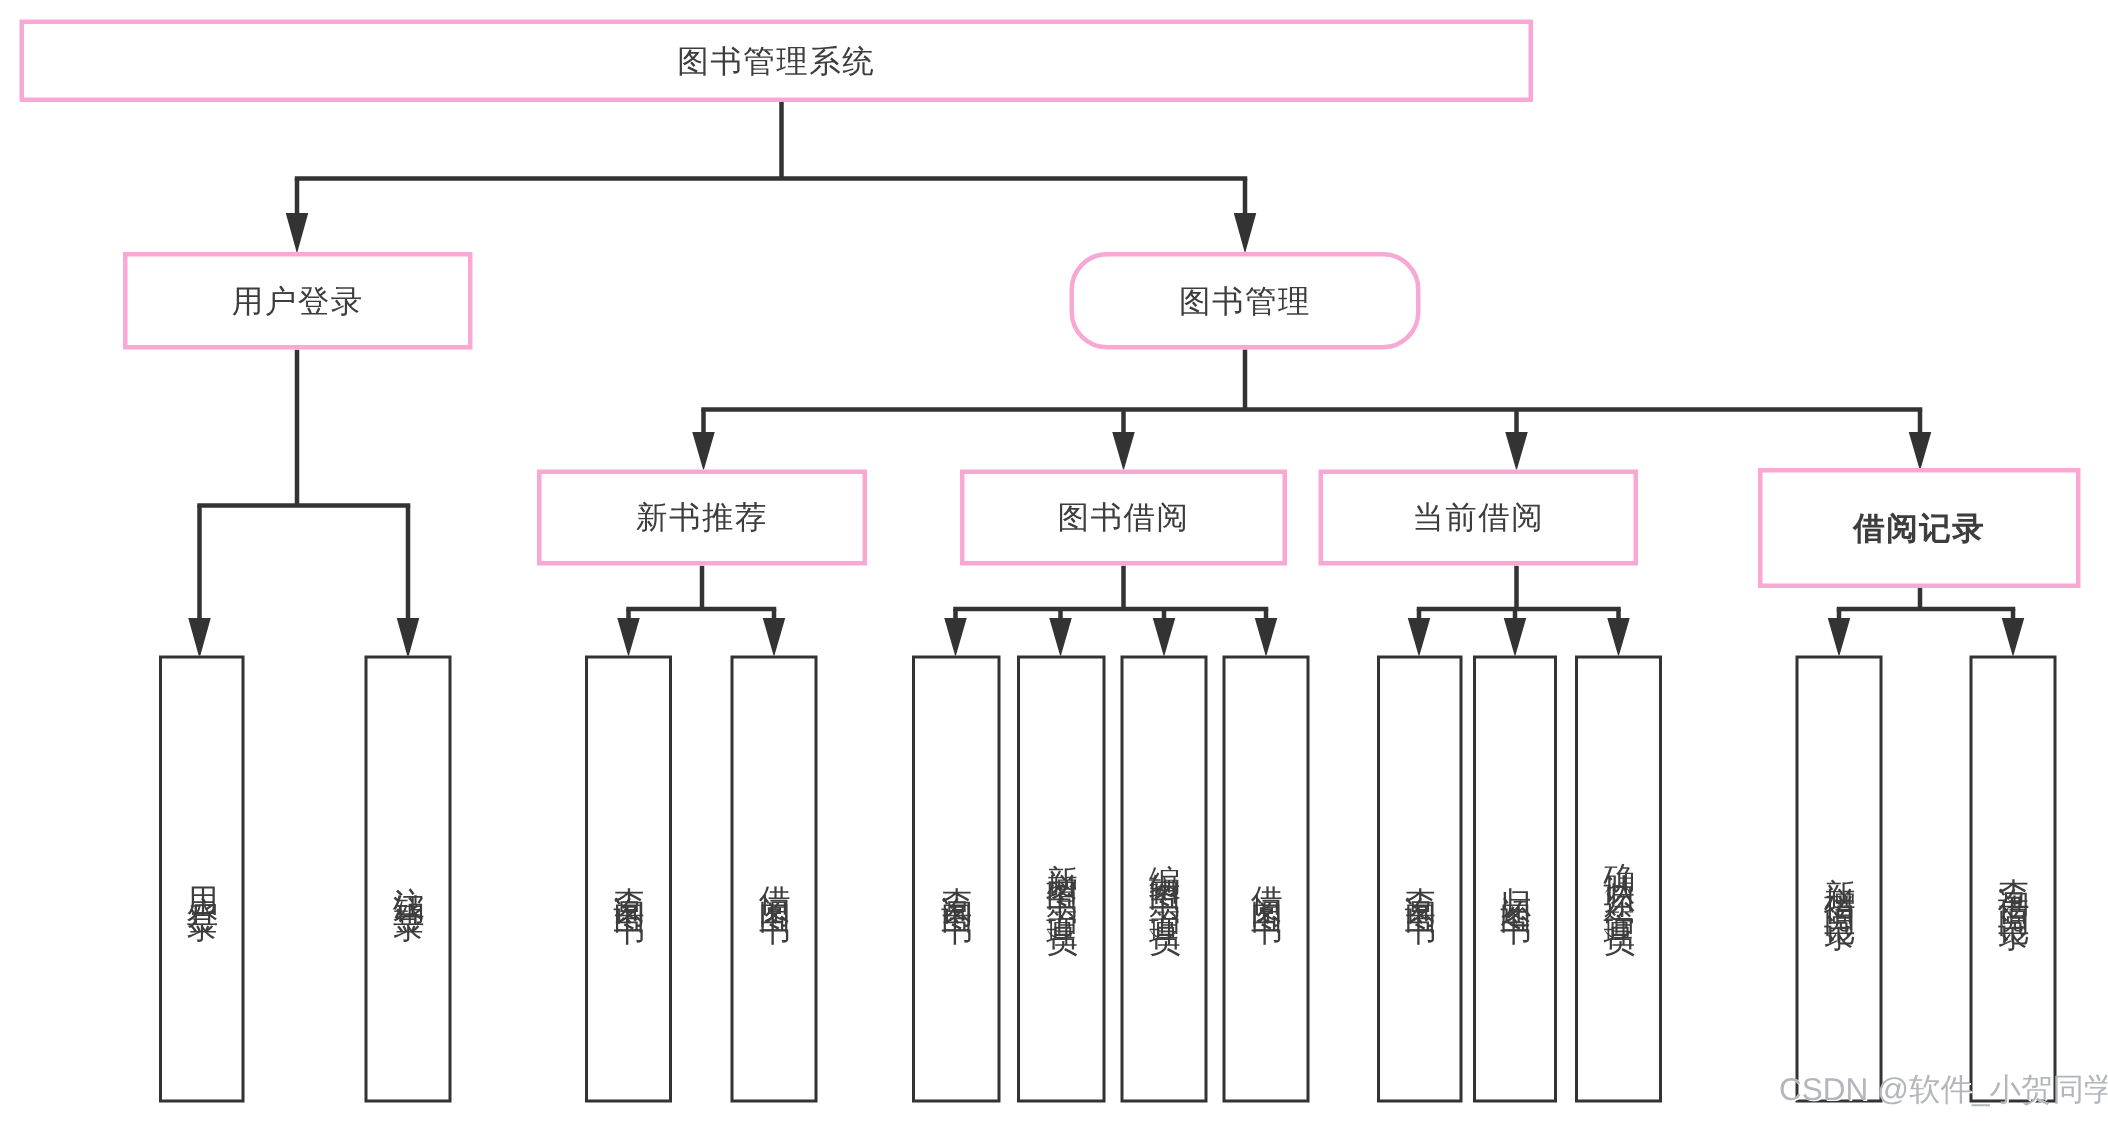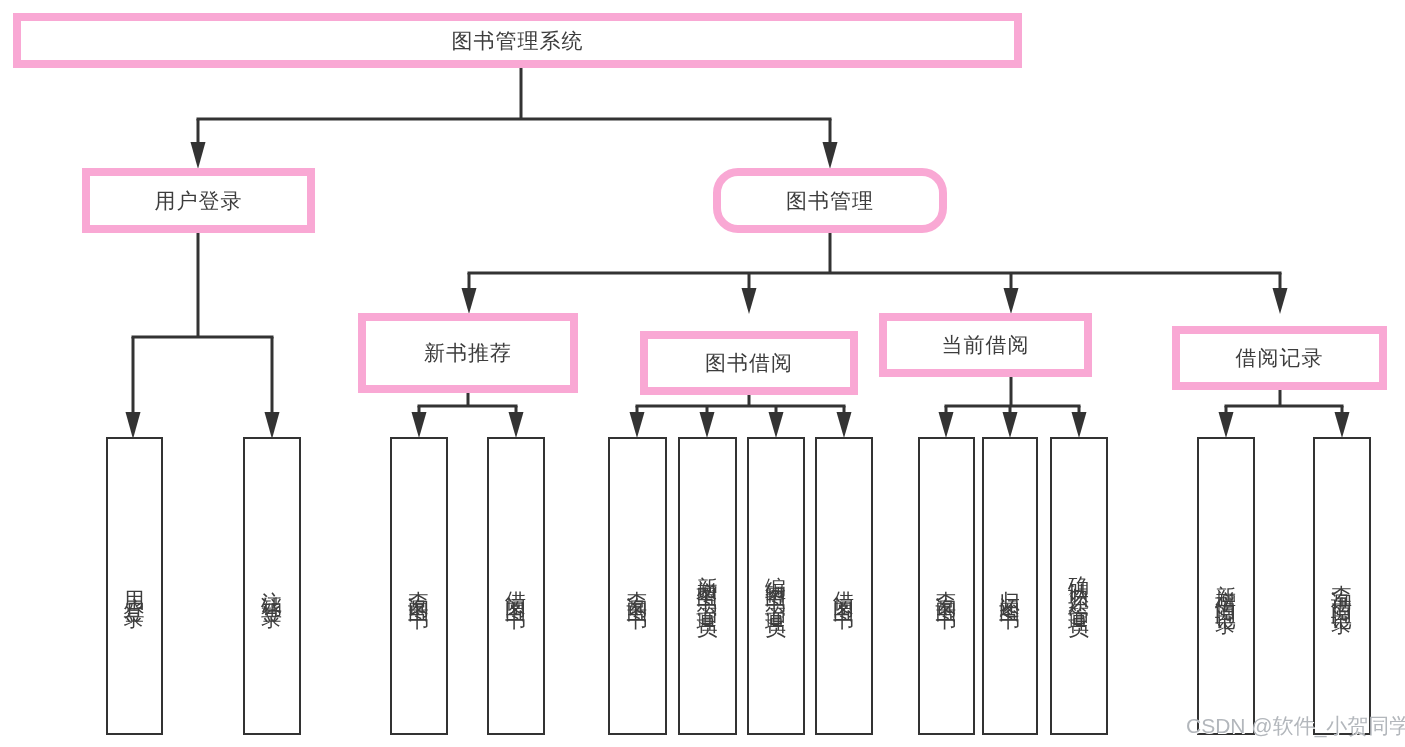--- a/index.html
+++ b/index.html
@@ -17,21 +17,21 @@
   }
   #connectors {
     position: absolute;
     left: 0; top: 0;
     width: 1405px;
     height: 747px;
   }
   .node {
     position: absolute;
     box-sizing: border-box;
-    border: 8px solid #f9a8d4;
+    border: 3px solid #f9a8d4;
     background: #ffffff;
     display: flex;
     align-items: center;
     justify-content: center;
     color: #3d3d3d;
     font-size: 21px;
     letter-spacing: 1px;
     z-index: 2;
   }
   .leaf {
@@ -139,24 +139,24 @@
       <polygon points="1218.5,412 1233.5,412 1226,438"></polygon>
       <polygon points="1334.5,412 1349.5,412 1342,438"></polygon>
     </g>
   </svg>
 
   <div class="node" style="left:13px; top:13px; width:1009px; height:55px;">图书管理系统</div>
 
   <div class="node" style="left:82px; top:168px; width:233px; height:65px;">用户登录</div>
   <div class="node" style="left:713px; top:168px; width:234px; height:65px;border-radius:25px;">图书管理</div>
 
-  <div class="node" style="left:358px; top:313px; width:220px; height:80px;">新书推荐</div>
-  <div class="node" style="left:640px; top:331px; width:218px; height:64px;">图书借阅</div>
+  <div class="node" style="left:358px; top:313px; width:220px; height:64px;">新书推荐</div>
+  <div class="node" style="left:640px; top:313px; width:218px; height:64px;">图书借阅</div>
   <div class="node" style="left:879px; top:313px; width:213px; height:64px;">当前借阅</div>
-  <div class="node" style="left:1172px; top:326px; width:215px; height:64px;">借阅记录</div>
+  <div class="node" style="left:1172px; top:312px; width:215px; height:80px;font-weight:bold;">借阅记录</div>
 
   <div class="leaf" style="left:106px; top:437px; width:57px; height:298px;">
     <span>用户登录</span>
   </div>
   <div class="leaf" style="left:243px; top:437px; width:58px; height:298px;">
     <span>注销登录</span>
   </div>
 
   <div class="leaf" style="left:390px; top:437px; width:58px; height:298px;">
     <span>查询图书</span>

